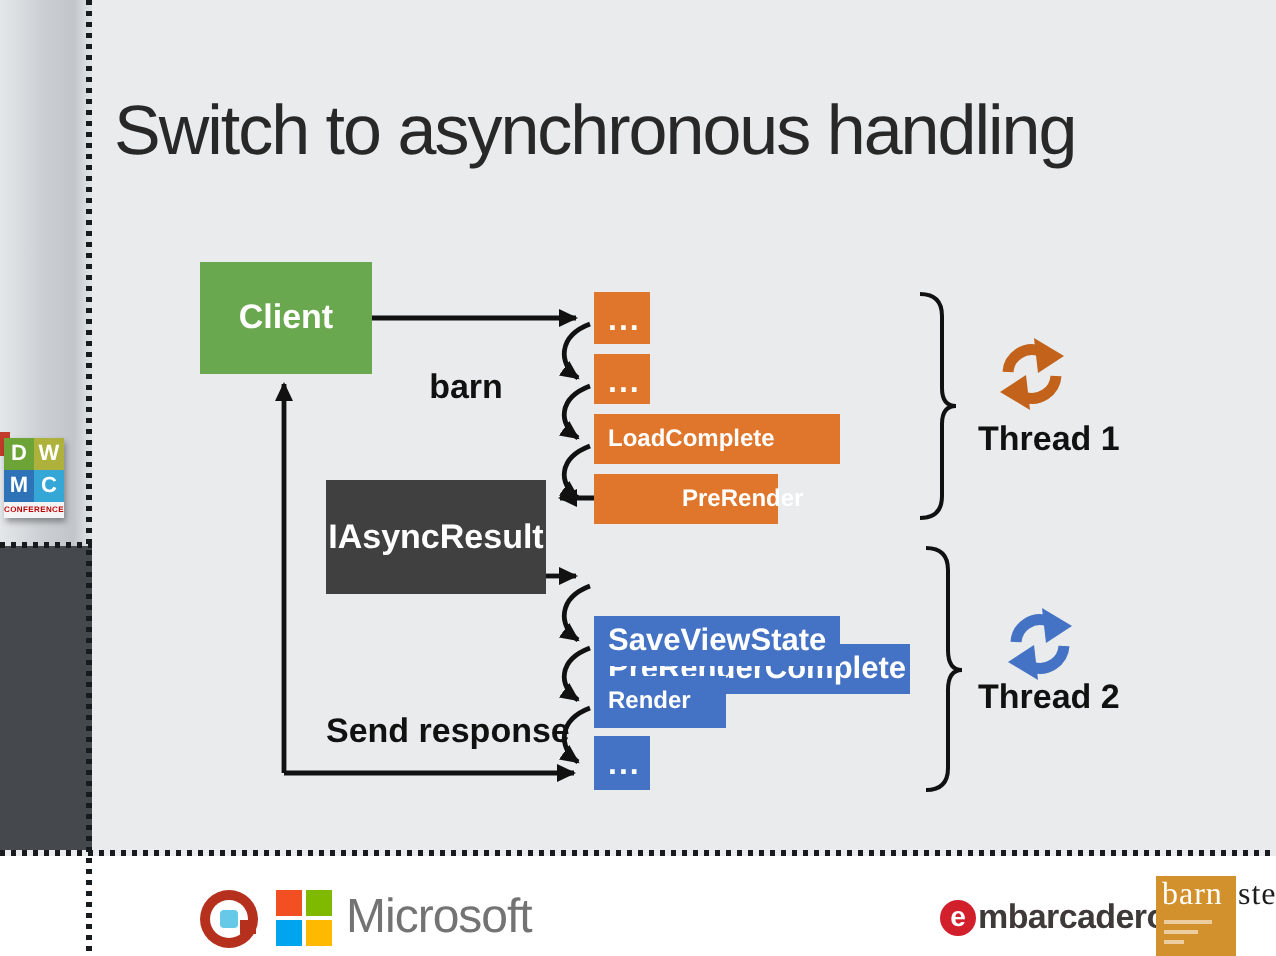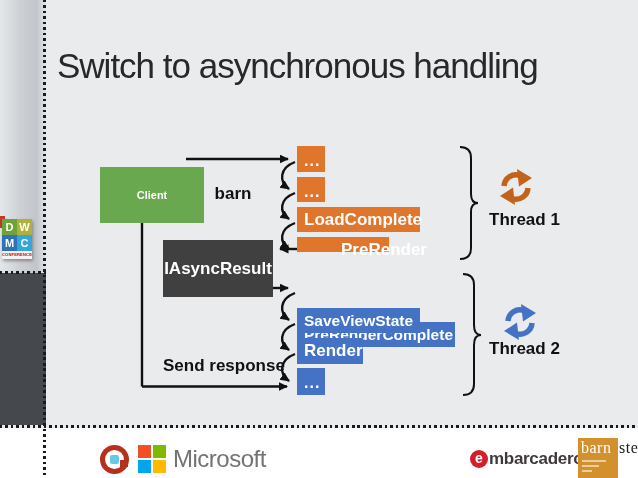--- a/index.html
+++ b/index.html
@@ -17,29 +17,29 @@
     background:repeating-linear-gradient(180deg,#181b1e 0 2.5px,transparent 2.5px 5.5px);}
   .h-dots{position:absolute;left:0;top:425px;width:638px;height:3px;z-index:2;
     background:repeating-linear-gradient(90deg,#181b1e 0 2.5px,transparent 2.5px 5.5px);}
   .h-dots-side{position:absolute;left:0;top:271px;width:46px;height:3px;z-index:2;
     background:repeating-linear-gradient(90deg,#181b1e 0 2.5px,transparent 2.5px 5.5px);}
 
   .title{position:absolute;left:57px;top:46px;font-size:35px;letter-spacing:-1px;
     color:#282828;white-space:nowrap;z-index:3;}
 
   
-  .client{position:absolute;left:100px;top:131px;width:104px;height:56px;background:#6AA84F;
-    color:#fff;font-weight:bold;font-size:11px;display:flex;align-items:center;justify-content:center;z-index:3;margin-top:36px;}
+  .client{position:absolute;left:100px;top:131px;width:86px;height:56px;background:#6AA84F;
+    color:#fff;font-weight:bold;font-size:17px;display:flex;align-items:center;justify-content:center;z-index:3;}
   .iasync{position:absolute;left:163px;top:240px;width:110px;height:57px;background:#404040;
     color:#fff;font-weight:bold;font-size:17px;display:flex;align-items:center;justify-content:center;z-index:3;}
-  .stage{position:absolute;left:297px;color:#fff;font-weight:bold;font-size:17px;line-height:25px;
+  .stage{position:absolute;left:297px;color:#fff;font-weight:bold;font-size:12px;line-height:25px;
     padding-left:7px;box-sizing:border-box;white-space:nowrap;z-index:3;}
   .ob{background:#E0752C;} .bb{background:#4472C4;}
   .s1{top:146px;width:28px;height:26px;} .s2{top:177px;width:28px;height:25px;}
-  .s3{top:207px;width:123px;height:25px;} .s4{top:237px;width:92px;height:15px;padding-left:44px;}
+  .s3{top:207px;width:123px;height:25px;} .s4{top:237px;width:92px;height:25px;padding-left:44px;}
   .s5{top:278px;width:158px;height:25px;font-size:15.5px;margin-top:44px;}
   .s6{top:308px;width:123px;height:25px;font-size:15.5px;}
   .s7{top:338px;width:66px;height:26px;} .s8{top:368px;width:28px;height:27px;}
   .dots{font-size:16px;letter-spacing:1px;line-height:10px;padding-top:10px;}
 
   .request{position:absolute;left:186px;top:161px;width:94px;text-align:center;font-weight:bold;
     font-size:17px;color:#111;line-height:1.3;z-index:3;}
   .send-response{position:absolute;left:163px;top:356px;font-weight:bold;font-size:17px;color:#111;
     white-space:nowrap;z-index:3;}
   .thread-label{position:absolute;font-weight:bold;font-size:17px;color:#111;z-index:3;white-space:nowrap;}

